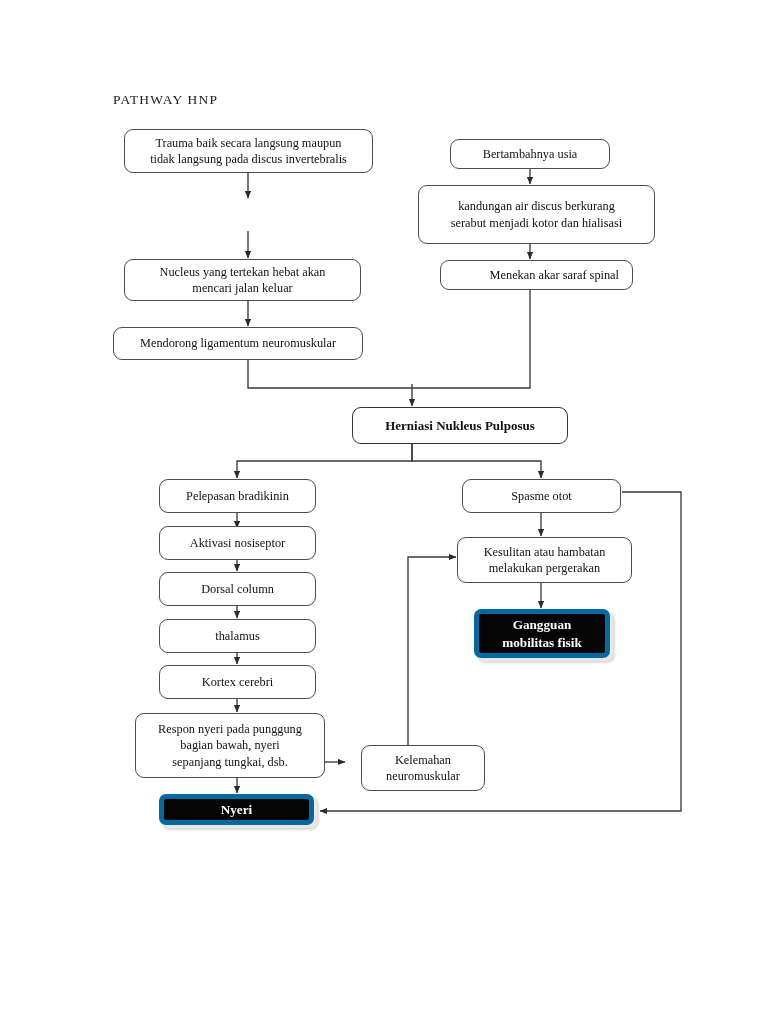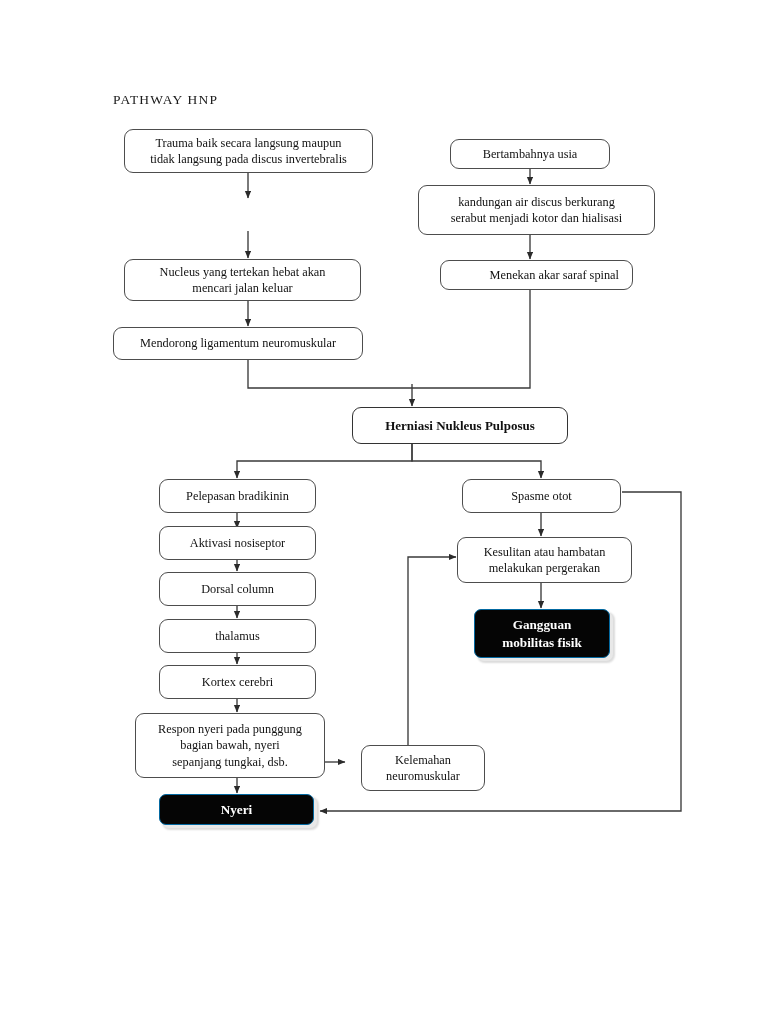--- a/index.html
+++ b/index.html
@@ -67,21 +67,21 @@
     font-size: 13px;
     border-color: #333;
     border-width: 1.3px;
     margin-left: 48px;
   }
 
   .node.dark {
     background: #050505;
     color: #ffffff;
     font-weight: bold;
-    border: 1px solid #0369a1;
+    border: 5px solid #0369a1;
     border-radius: 7px;
     font-size: 13.2px;
     box-shadow: 3px 3px 0 0 #e8e8e8, 4px 4px 2px 1px #dcdcdc;
   }
 </style>
 </head>
 <body>
 
 <div id="canvas">
 
@@ -144,21 +144,21 @@
   </div>
 
   <div class="node" style="left:113px; top:327px; width:250px; height:33px;">
     <span class="lbl">Mendorong ligamentum neuromuskular</span>
   </div>
 
   <div class="node" style="left:450px; top:139px; width:160px; height:30px;">
     <span class="lbl">Bertambahnya usia</span>
   </div>
 
-  <div class="node" style="left:418px; top:185px; width:237px; height:50px;">
+  <div class="node" style="left:418px; top:185px; width:237px; height:59px;">
     <span class="lbl">kandungan air discus berkurang
 serabut menjadi kotor dan hialisasi</span>
   </div>
 
   <div class="node" style="left:440px; top:260px; width:193px; height:30px;justify-content:flex-end;">
     <span class="lbl">Menekan akar saraf spinal</span>
   </div>
 
   <div class="node bold" style="left:304px; top:407px; width:216px; height:37px;">
     <span class="lbl">Herniasi Nukleus Pulposus</span>

